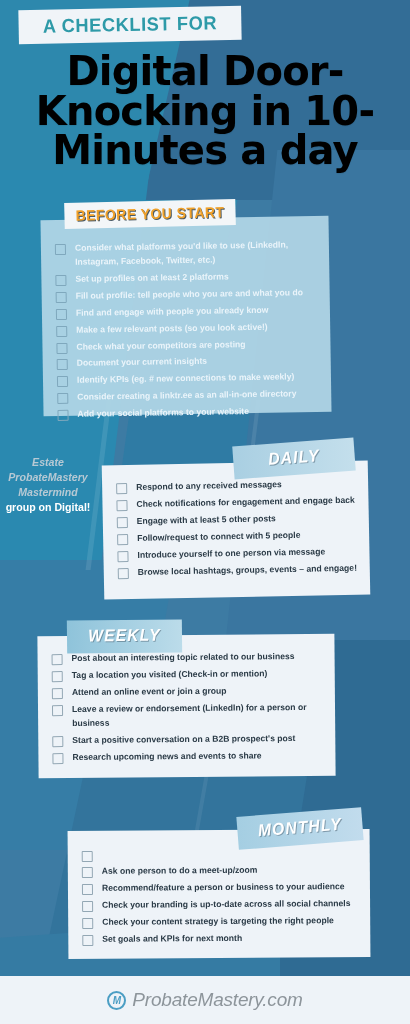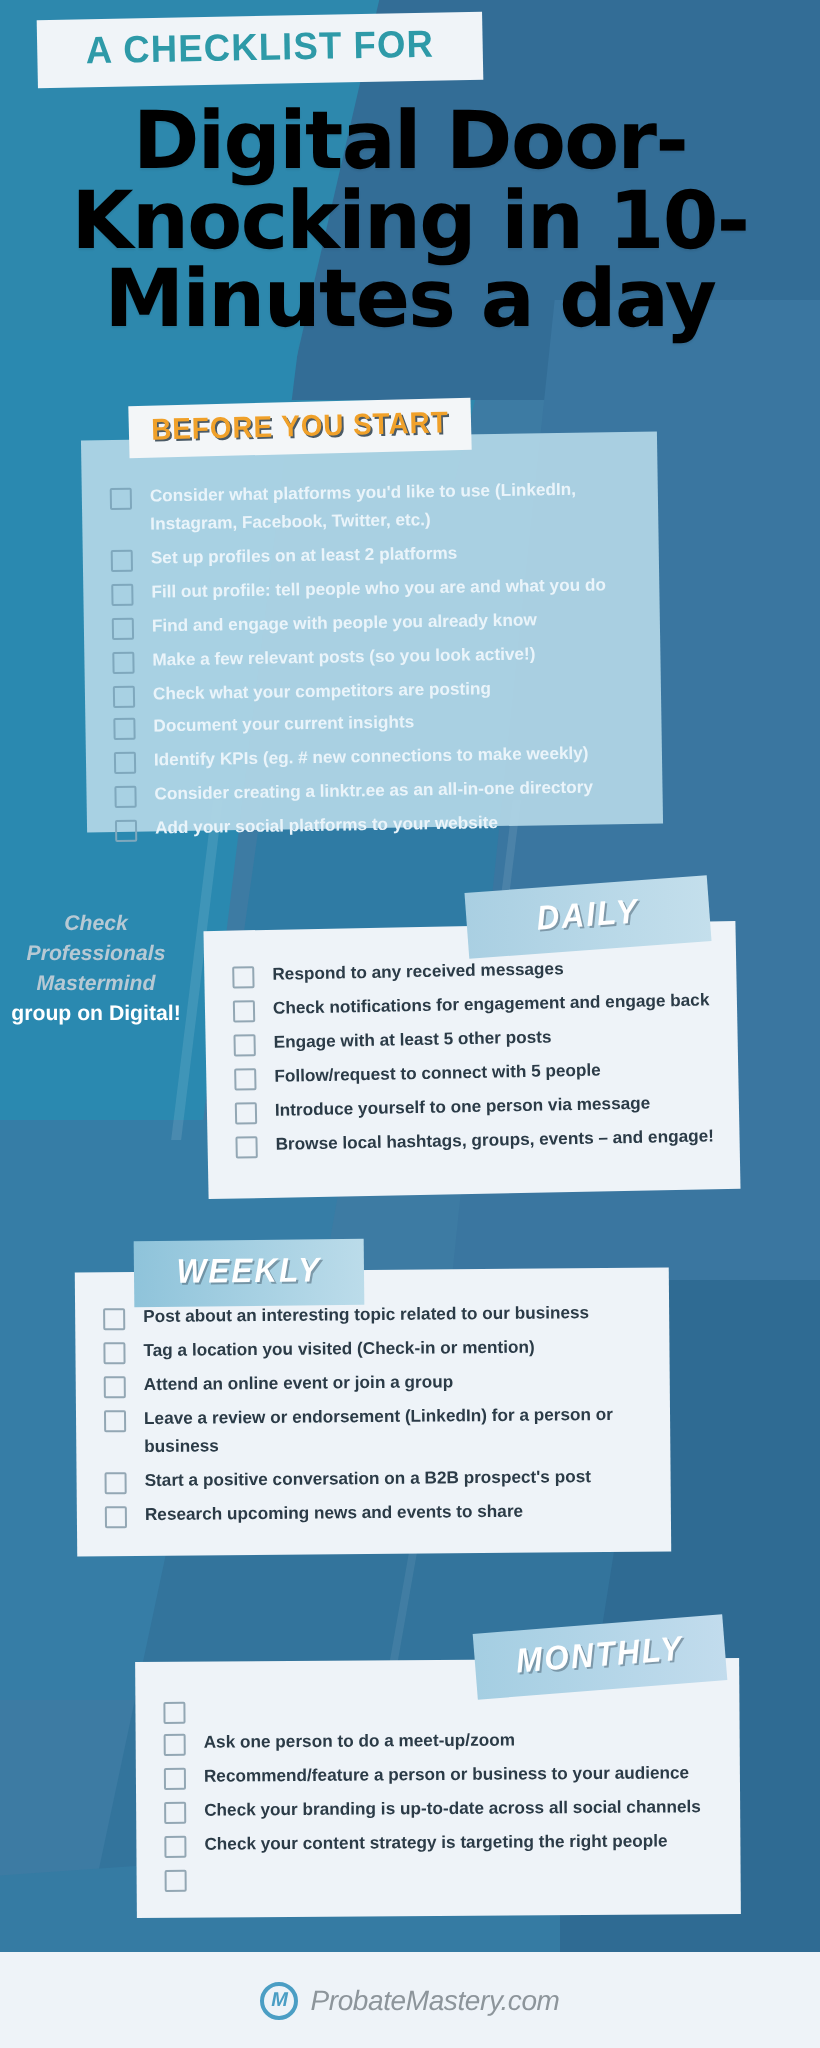--- a/index.html
+++ b/index.html
@@ -290,21 +290,21 @@
     inset: 0;
     display: flex;
     align-items: center;
     justify-content: center;
     font-size: 10px;
     font-weight: 700;
     font-style: italic;
     color: #4b9ec4;
   }
   #footer .logo-text {
-    font-size: 14px;
+    font-size: 19px;
     font-style: italic;
     color: #8d959b;
     letter-spacing: -0.2px;
   }
 </style>
 </head>
 <body>
 
 <div id="infographic">
 
@@ -370,21 +370,21 @@
           <span class="itxt">Consider creating a linktr.ee as an all-in-one directory</span>
         </li>
       <li>
           <span class="cbox"></span>
           <span class="itxt">Add your social platforms to your website</span>
         </li>
     </ul>
   </div>
 
   <div id="promo">
-    <span class="promo-link">Check Professionals Mastermind</span>
+    <span class="promo-link">Estate ProbateMastery Mastermind</span>
     <span>group on Digital!</span>
   </div>
 
   <div class="ribbon" id="ribbon-daily">DAILY</div>
   <div class="card" id="card-daily">
     <ul class="list">
       <li>
           <span class="cbox"></span>
           <span class="itxt">Respond to any received messages</span>
         </li>
@@ -458,20 +458,21 @@
       <li>
           <span class="cbox"></span>
           <span class="itxt">Check your branding is up-to-date across all social channels</span>
         </li>
       <li>
           <span class="cbox"></span>
           <span class="itxt">Check your content strategy is targeting the right people</span>
         </li>
       <li>
           <span class="cbox"></span>
+          <span class="itxt">Set goals and KPIs for next month</span>
         </li>
     </ul>
   </div>
 
   <div id="footer">
     <span class="logo-mark"></span>
     <span class="logo-text">ProbateMastery.com</span>
   </div>
 
 </div>

